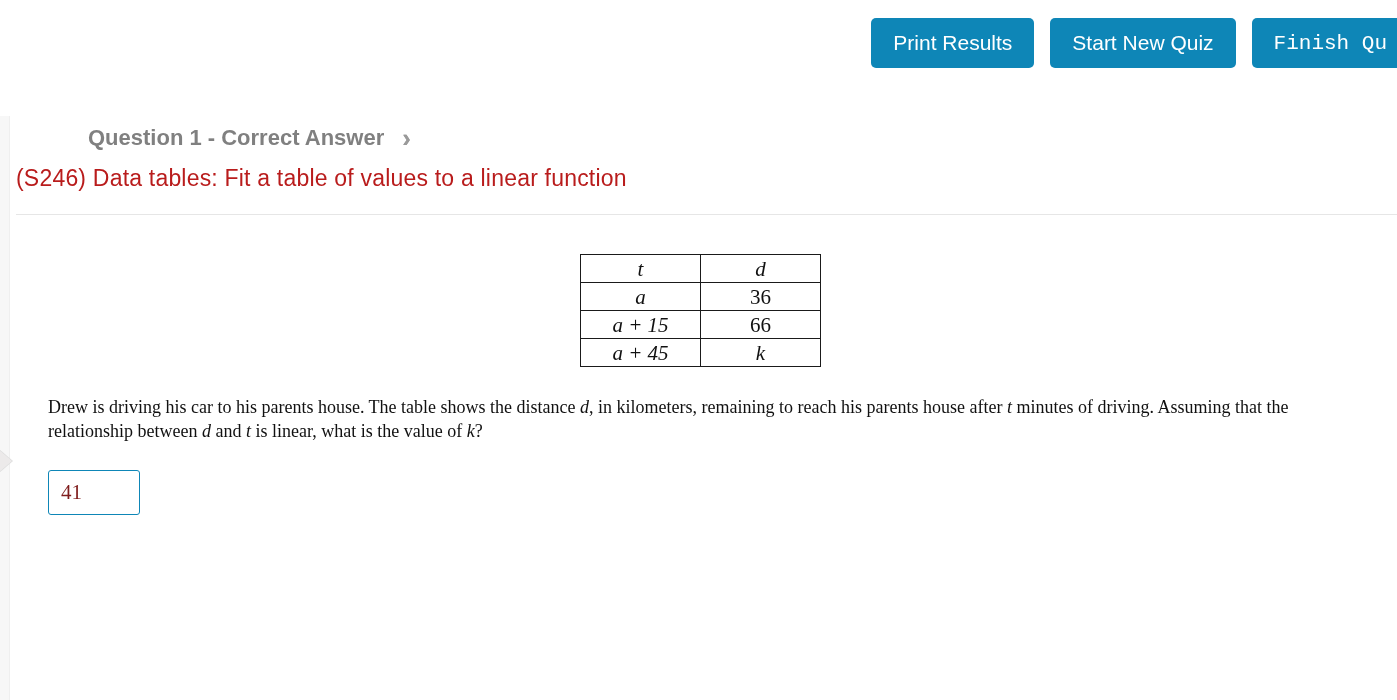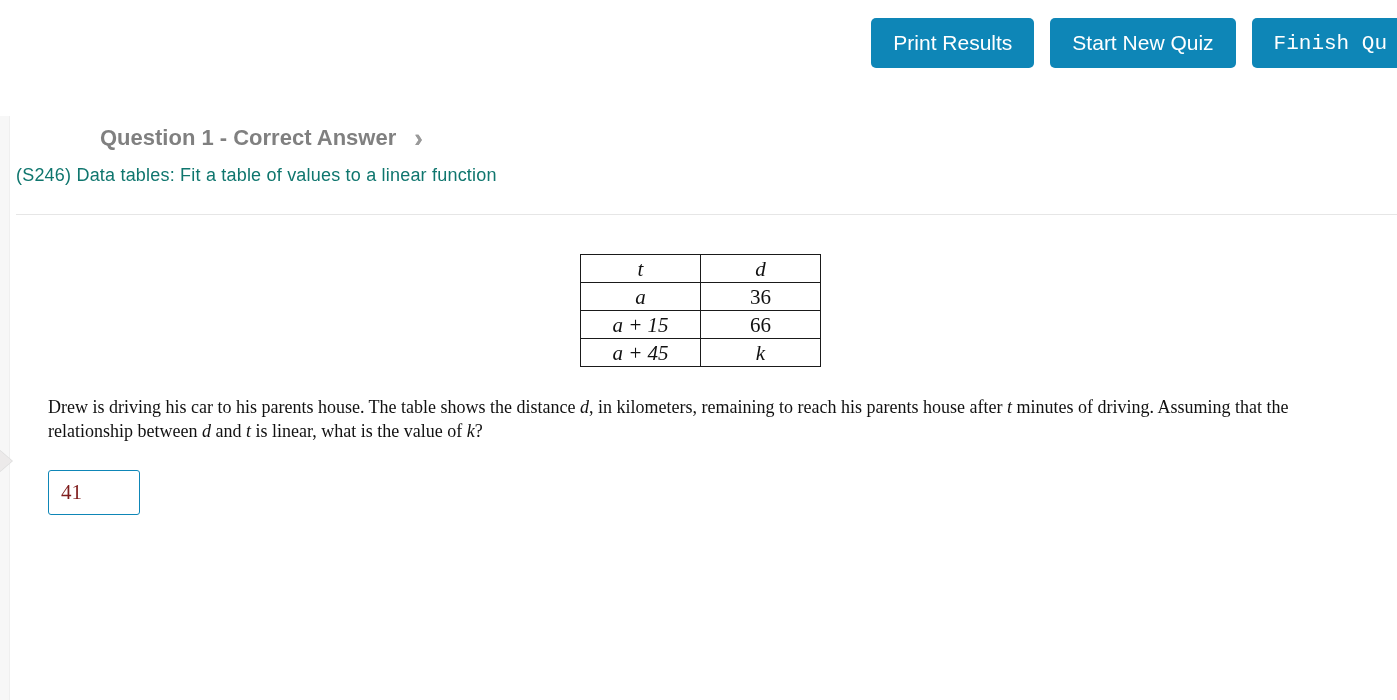--- a/index.html
+++ b/index.html
@@ -55,38 +55,37 @@
     left: 88px;
     top: 125px;
     display: flex;
     align-items: center;
     gap: 18px;
   }
   .question-header .title {
     font-size: 22px;
     font-weight: 700;
     color: #808080;
-    margin-left: 12px;
   }
   .question-header .chevrons {
     color: #9a9a9a;
     font-size: 25px;
     font-weight: 700;
     letter-spacing: -8px;
     line-height: 1;
     cursor: pointer;
   }
 
   .topic-line {
     position: absolute;
     left: 16px;
     top: 165px;
-    font-size: 18px;
+    font-size: 23px;
     font-weight: 300;
-    color: #0f766e;
+    color: #b91c1c;
     letter-spacing: 0.2px;
   }
 
   .divider {
     position: absolute;
     left: 16px;
     right: 0;
     top: 214px;
     height: 1px;
     background: #e6e6e6;

